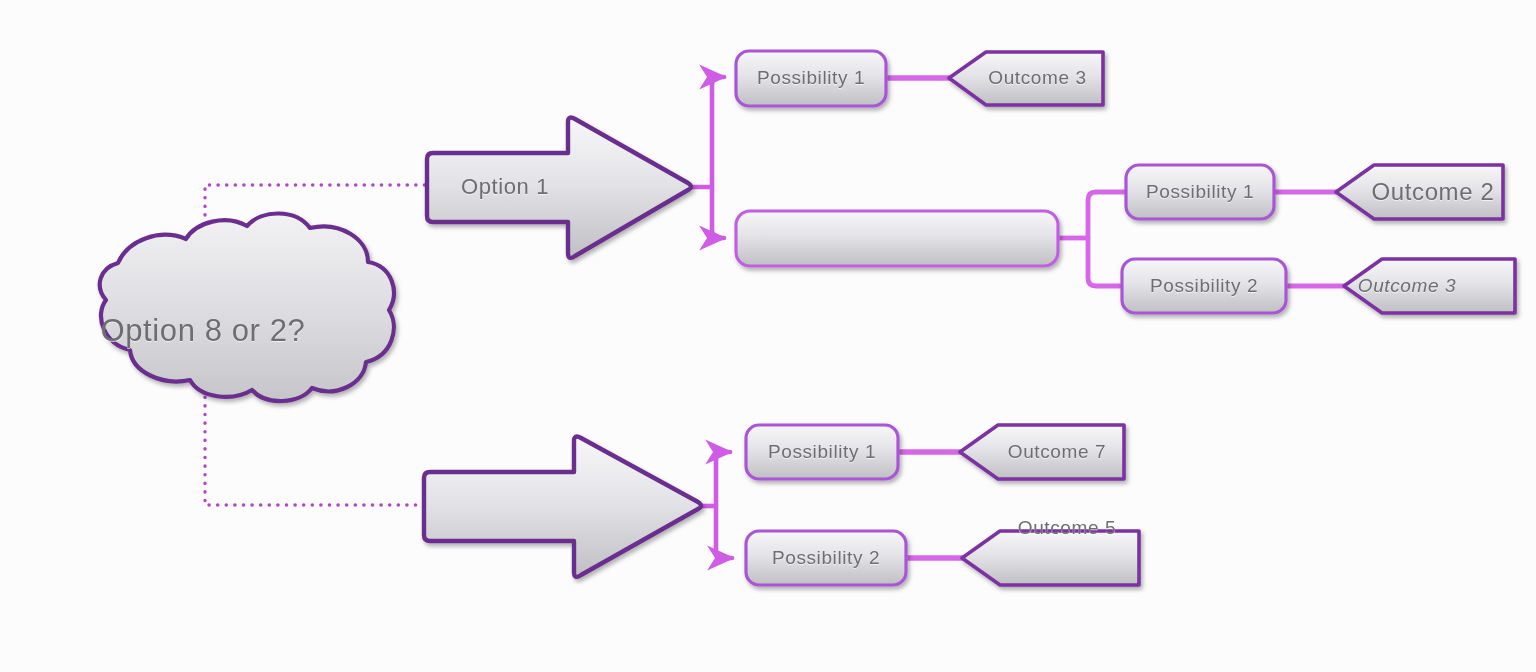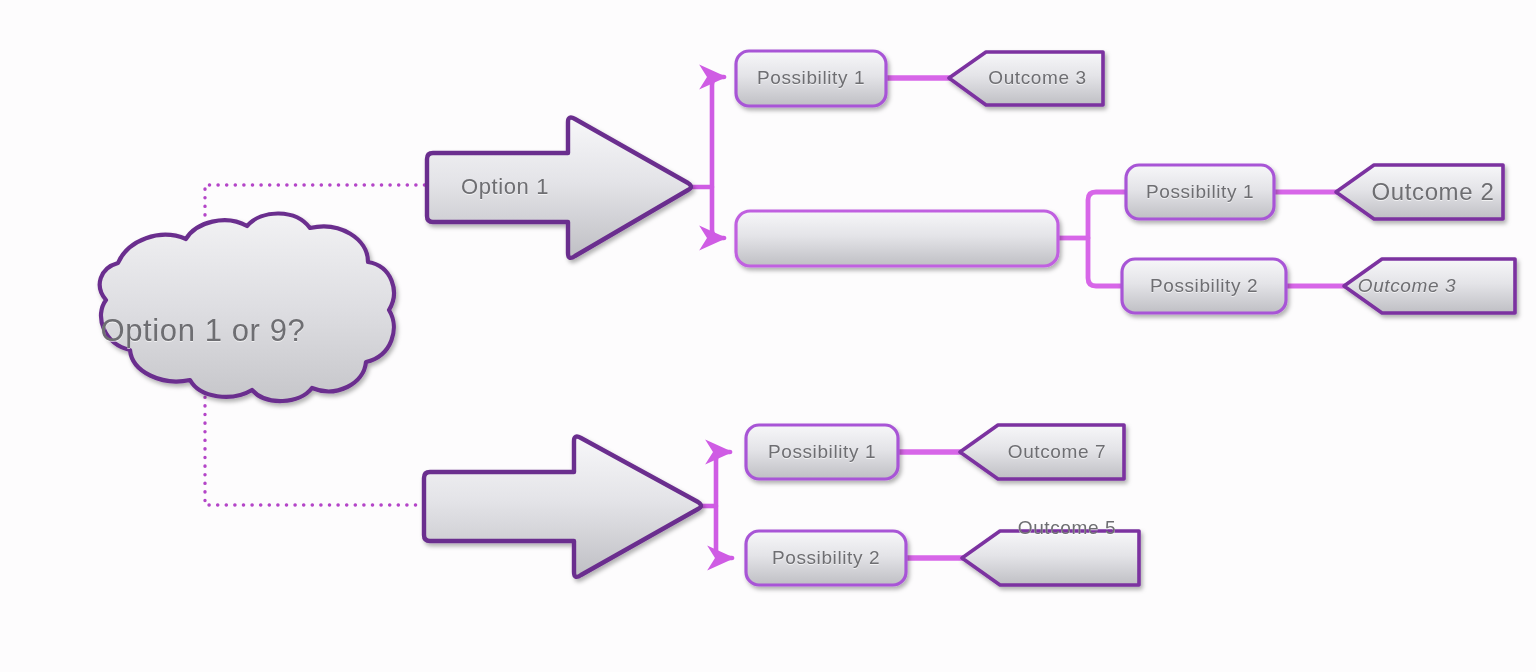--- a/index.html
+++ b/index.html
@@ -198,21 +198,21 @@
 
     <g filter="url(#shadow2)">
       <path d="M 960,452 L 998,425 L 1124,425 L 1124,479 L 998,479 Z" fill="url(#shapeGrad)" stroke="#7b32a0" stroke-width="3.6" stroke-linejoin="round"></path>
     </g>
 
     <g filter="url(#shadow2)">
       <path d="M 962,558 L 1000,531 L 1139,531 L 1139,585 L 1000,585 Z" fill="url(#shapeGrad)" stroke="#7b32a0" stroke-width="3.6" stroke-linejoin="round"></path>
     </g>
   </svg>
 
-  <div class="node-label" style="left:78px; top:305px; width:250px; height:52px; font-size:31px;">Option 1 or 9?</div>
+  <div class="node-label" style="left:78px; top:305px; width:250px; height:52px; font-size:31px;">Option 8 or 2?</div>
 
   <div class="node-label" style="left:440px; top:170px; width:130px; height:34px; font-size:22px;">Option 1</div>
 
 
   <div class="node-label" style="left:736px; top:62px; width:150px; height:32px; font-size:19px;">Possibility 1</div>
 
   <div class="node-label" style="left:975px; top:62px; width:125px; height:32px; font-size:19px;">Outcome 3</div>
 
 
   <div class="node-label" style="left:1126px; top:176px; width:148px; height:32px; font-size:19px;">Possibility 1</div>

